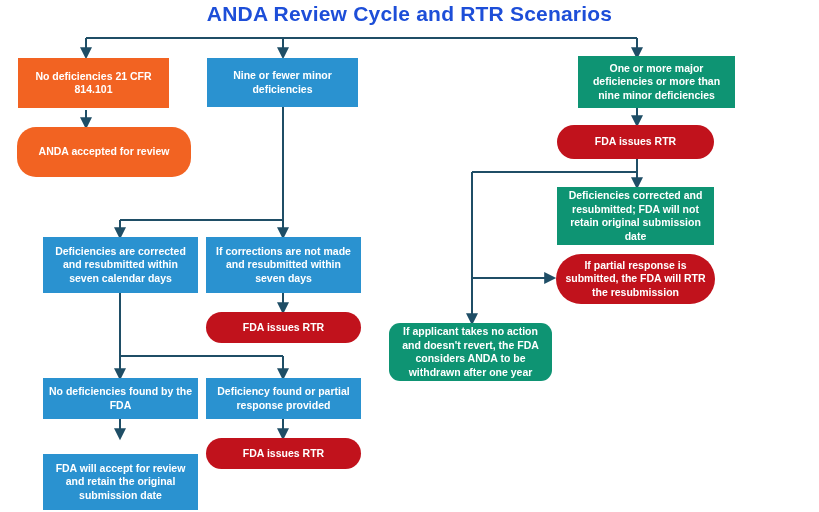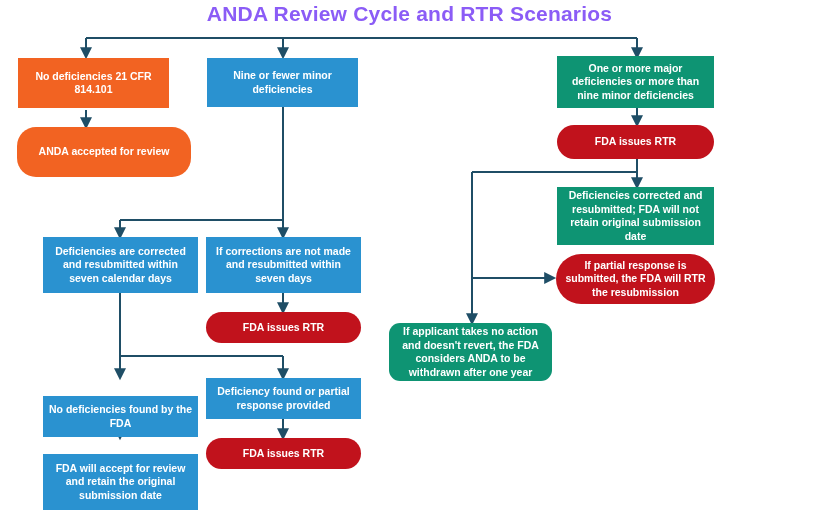--- a/index.html
+++ b/index.html
@@ -16,21 +16,21 @@
     font-family: "Liberation Sans", sans-serif;
   }
   #title {
     position: absolute;
     left: 0;
     top: 2px;
     width: 819px;
     text-align: center;
     font-size: 21px;
     font-weight: bold;
-    color: #8b5cf6;
+    color: #1d4ed8;
     letter-spacing: 0.2px;
   }
   .node {
     position: absolute;
     box-sizing: border-box;
     display: flex;
     align-items: center;
     justify-content: center;
     text-align: center;
     color: #ffffff;
@@ -104,21 +104,21 @@
   </div>
 
   <div class="node orange" style="left:17px; top:127px; width:174px; height:50px;border-radius:19px;">
     <span>ANDA accepted for review</span>
   </div>
 
   <div class="node blue" style="left:207px; top:58px; width:151px; height:49px;">
     <span>Nine or fewer minor deficiencies</span>
   </div>
 
-  <div class="node teal" style="left:557px; top:56px; width:157px; height:52px;">
+  <div class="node teal" style="left:578px; top:56px; width:157px; height:52px;">
     <span>One or more major deficiencies or more than nine minor deficiencies</span>
   </div>
 
   <div class="node red" style="left:557px; top:125px; width:157px; height:34px;">
     <span>FDA issues RTR</span>
   </div>
 
   <div class="node red" style="left:556px; top:254px; width:159px; height:50px;">
     <span>If partial response is submitted, the FDA will RTR the resubmission</span>
   </div>
@@ -136,21 +136,21 @@
   </div>
 
   <div class="node blue" style="left:206px; top:237px; width:155px; height:56px;align-items:center;">
     <span>If corrections are not made and resubmitted within seven days</span>
   </div>
 
   <div class="node red" style="left:206px; top:312px; width:155px; height:31px;">
     <span>FDA issues RTR</span>
   </div>
 
-  <div class="node blue" style="left:43px; top:378px; width:155px; height:41px;margin-top:18px;">
+  <div class="node blue" style="left:43px; top:378px; width:155px; height:41px;">
     <span>No deficiencies found by the FDA</span>
   </div>
 
   <div class="node blue" style="left:206px; top:378px; width:155px; height:41px;">
     <span>Deficiency found or partial response provided</span>
   </div>
 
   <div class="node blue" style="left:43px; top:438px; width:155px; height:56px;margin-top:16px;">
     <span>FDA will accept for review and retain the original submission date</span>
   </div>

